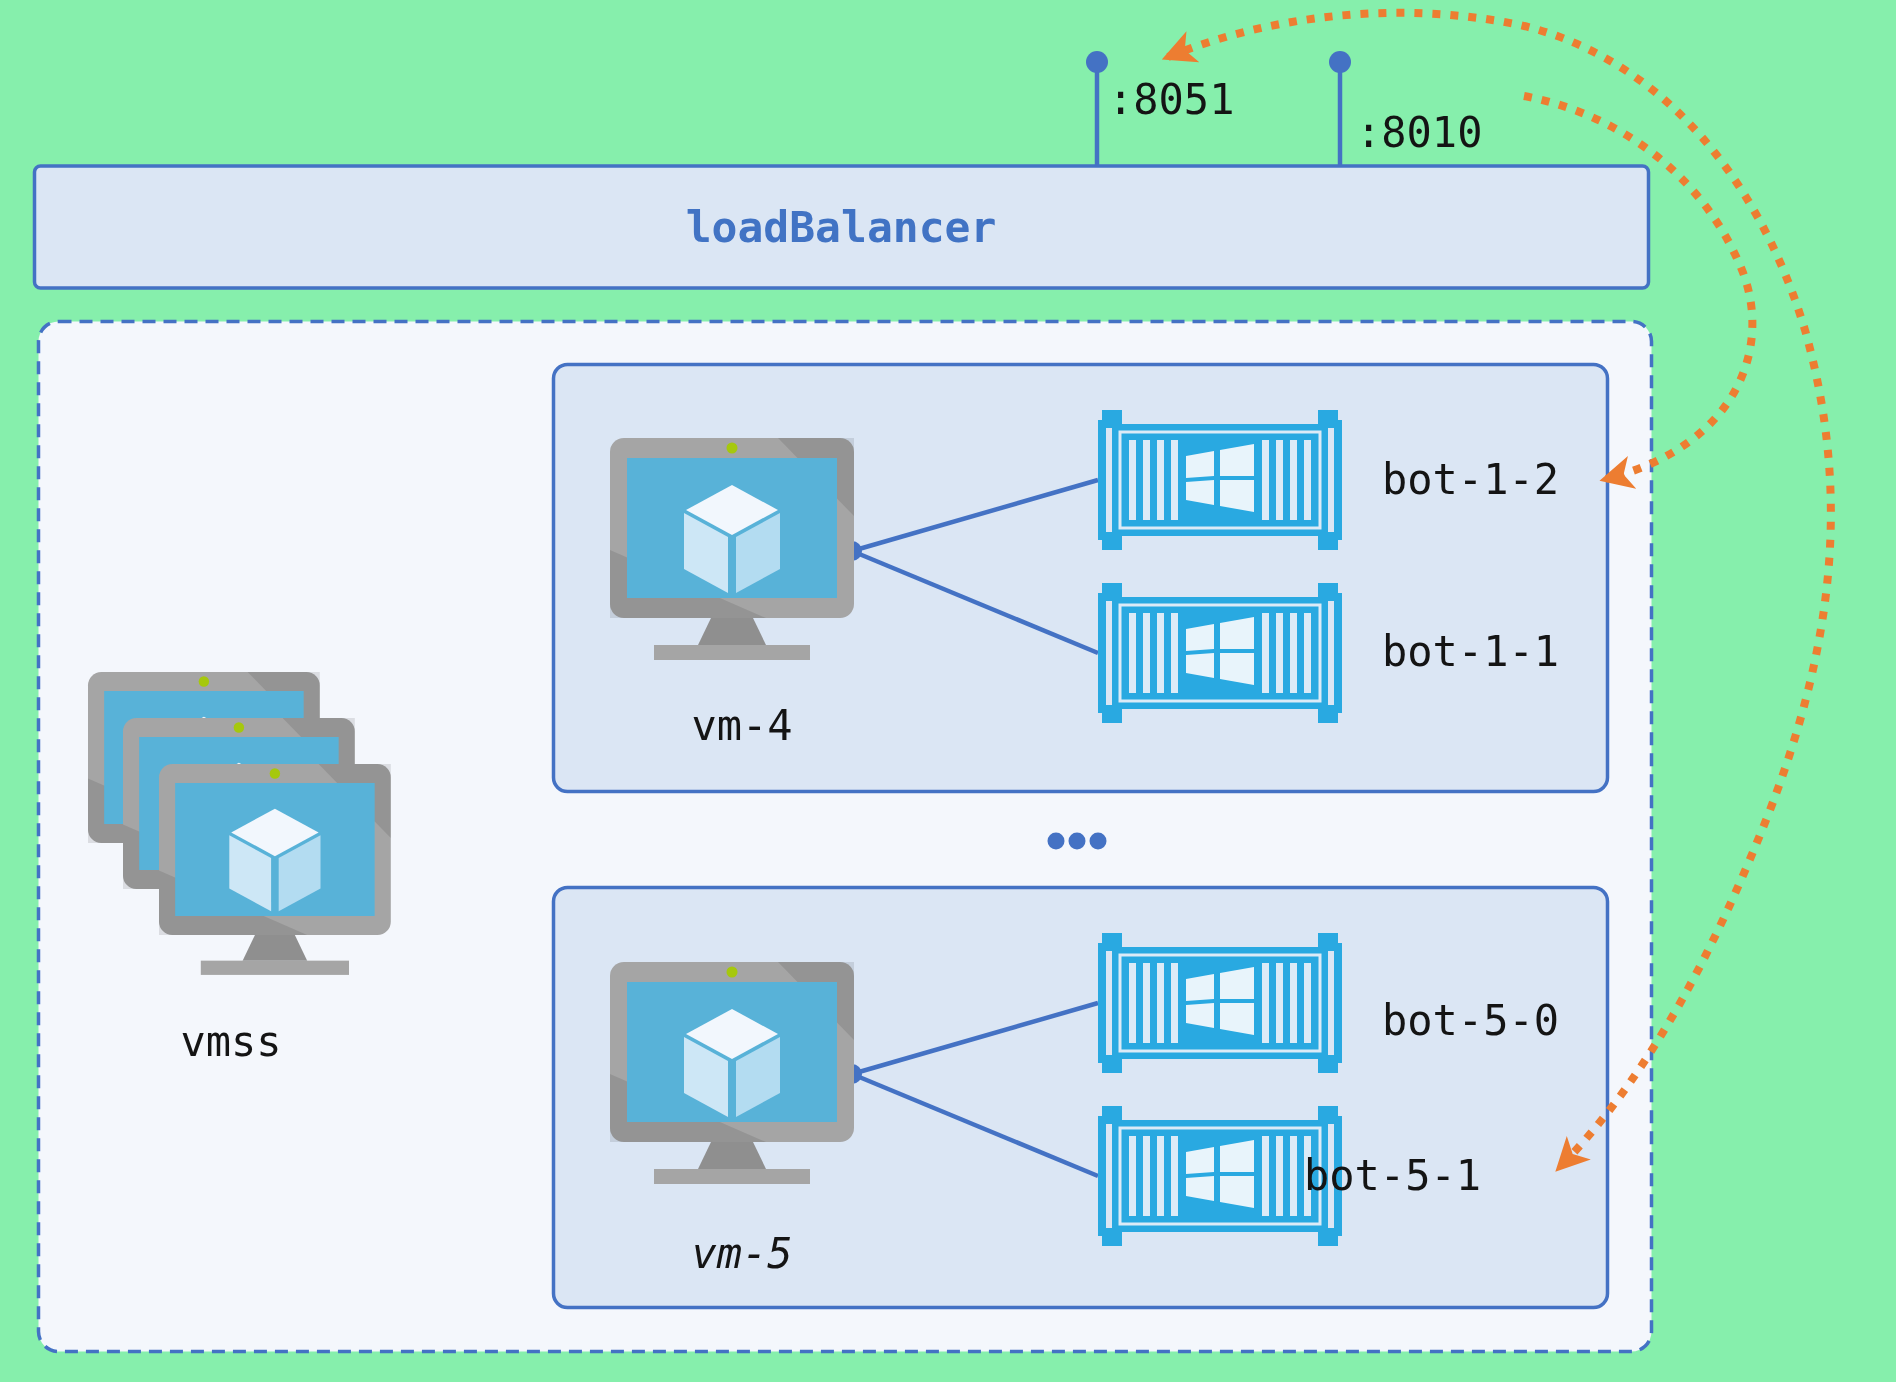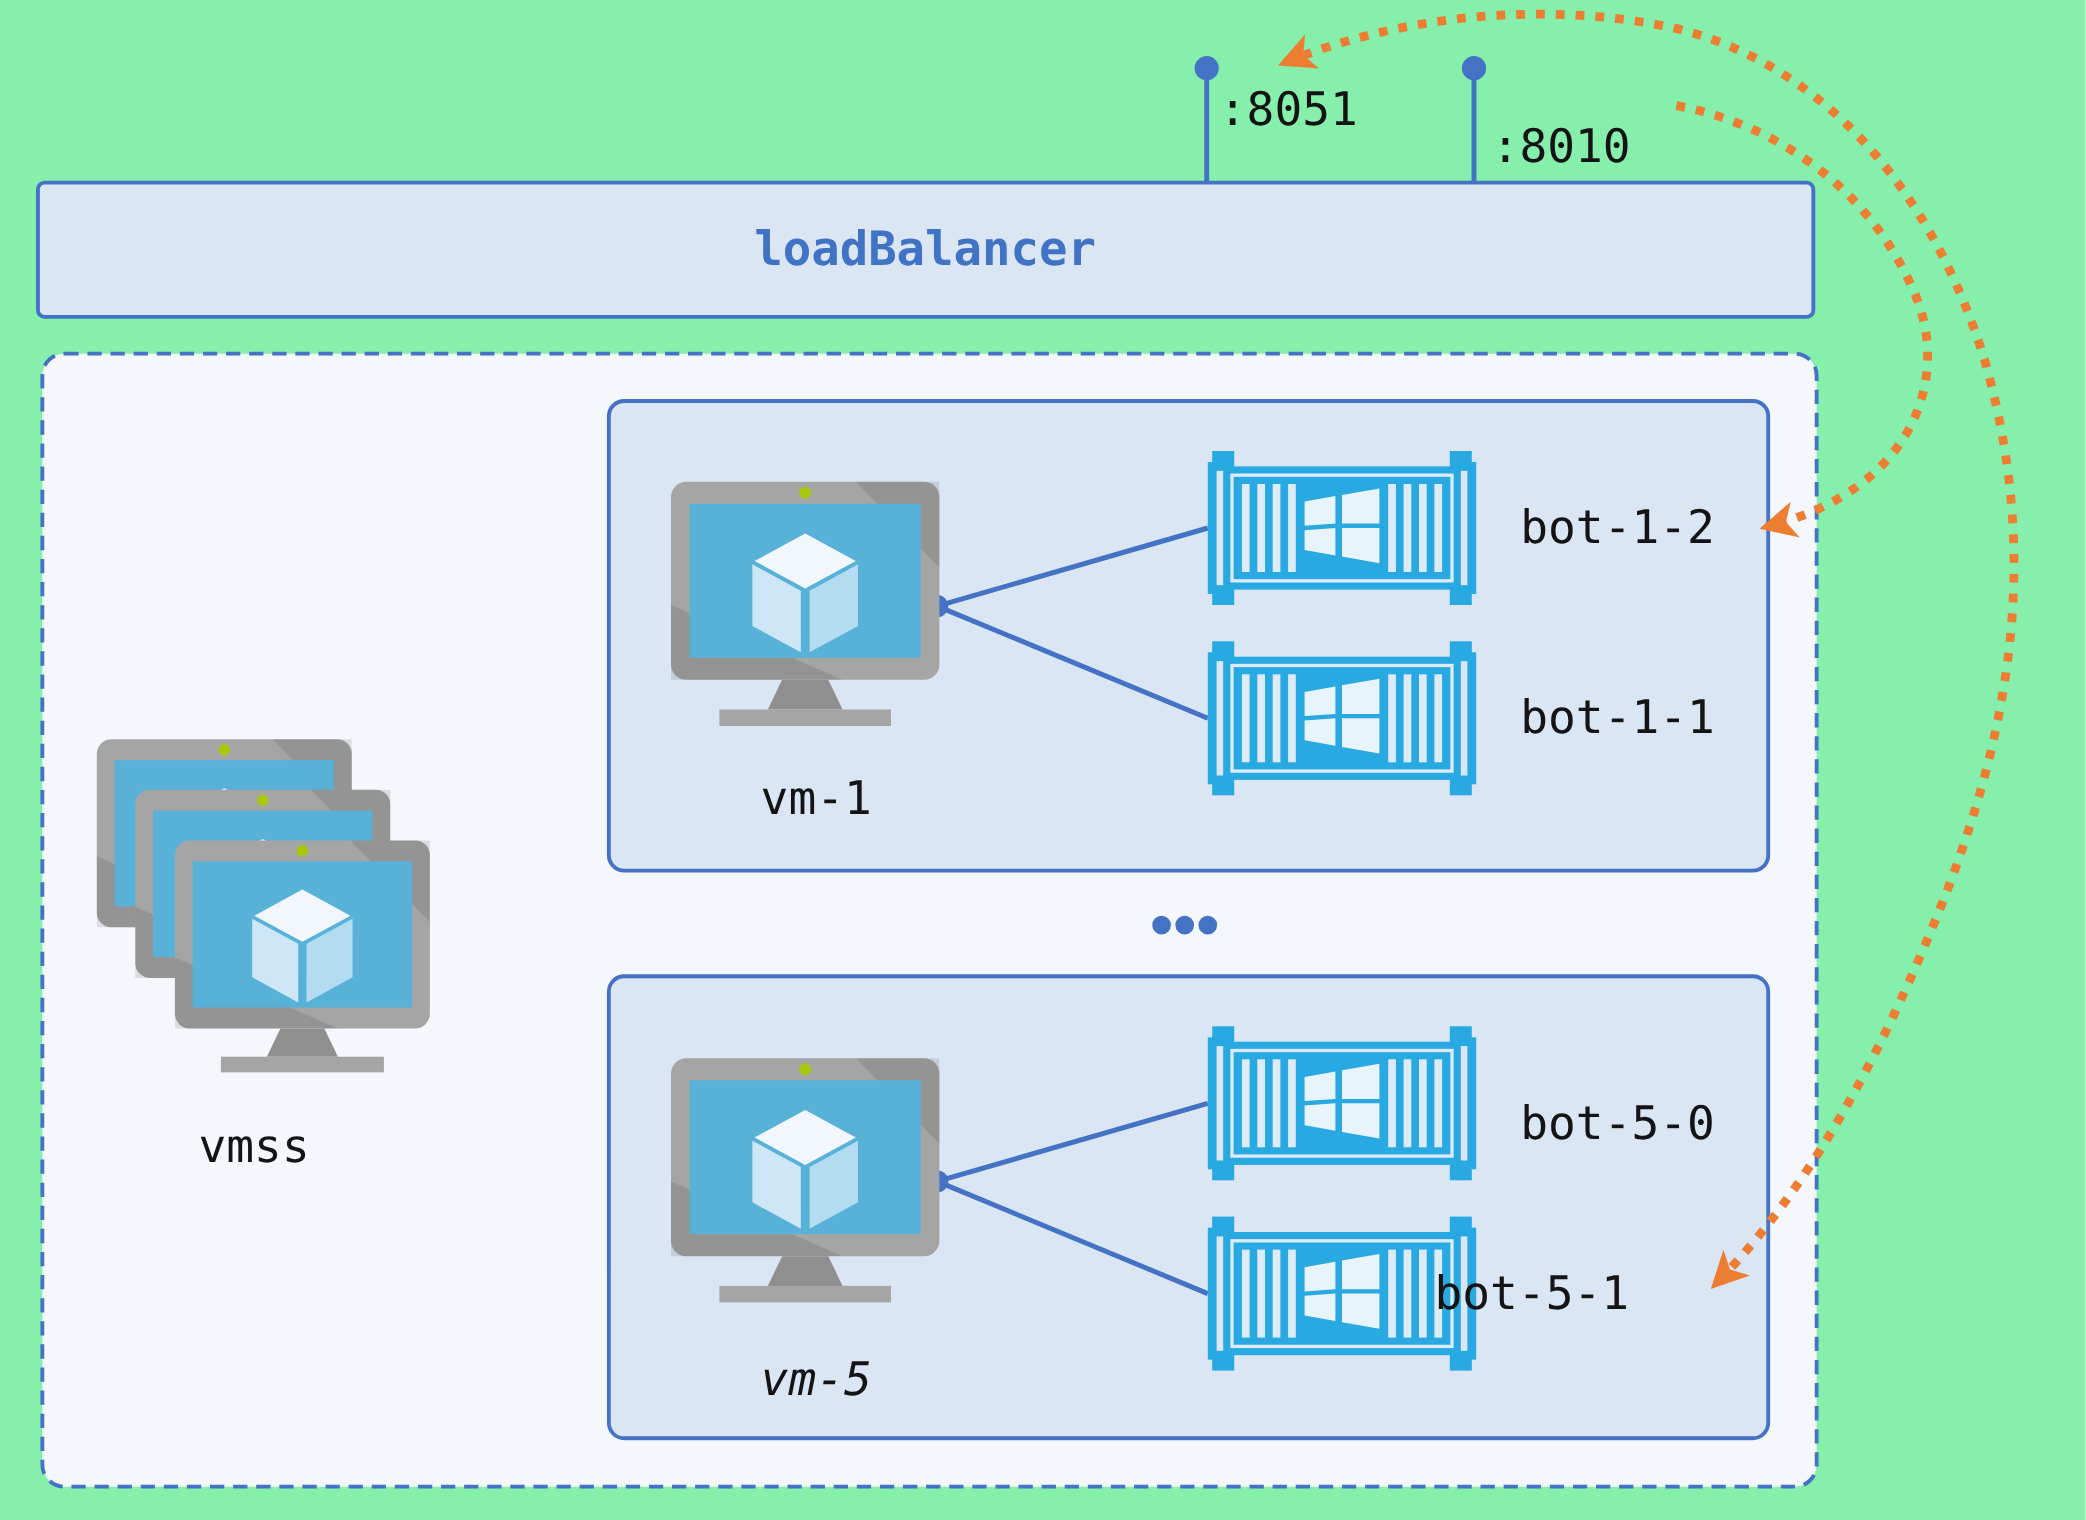--- a/index.html
+++ b/index.html
@@ -115,21 +115,21 @@
     <path d="M 1524,96 C 1615,113 1702,172 1742,270 C 1772,345 1740,445 1606,479" fill="none" stroke="#ed7d31" stroke-width="8" stroke-dasharray="8 10" marker-end="url(#arrowO)"></path>
   </svg>
 
   <div class="lbl" style="left:1108px;top:79px;">:8051</div>
   <div class="lbl" style="left:1356px;top:79px;margin-top:33px;">:8010</div>
 
   <div class="lbl blue center" style="left:841px;top:206px;">loadBalancer</div>
 
   <div class="lbl center" style="left:231px;top:1021px;">vmss</div>
 
-  <div class="lbl center" style="left:742px;top:705px;">vm-1</div>
+  <div class="lbl center" style="left:742px;top:705px;">vm-4</div>
   <div class="lbl center" style="left:742px;top:1233px;font-style:italic;">vm-5</div>
 
   <div class="lbl" style="left:1382px;top:459px;">bot-1-2</div>
   <div class="lbl" style="left:1382px;top:631px;text-align:center;">bot-1-1</div>
   <div class="lbl" style="left:1382px;top:1000px;">bot-5-0</div>
   <div class="lbl" style="left:1304px;top:1155px;">bot-5-1</div>
 
 </div>
 
 </body></html>

